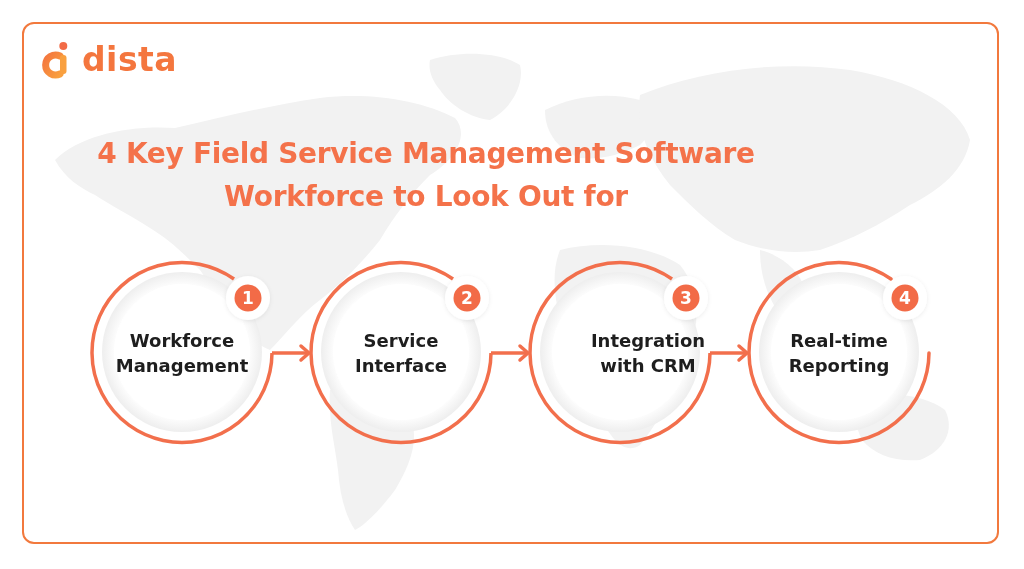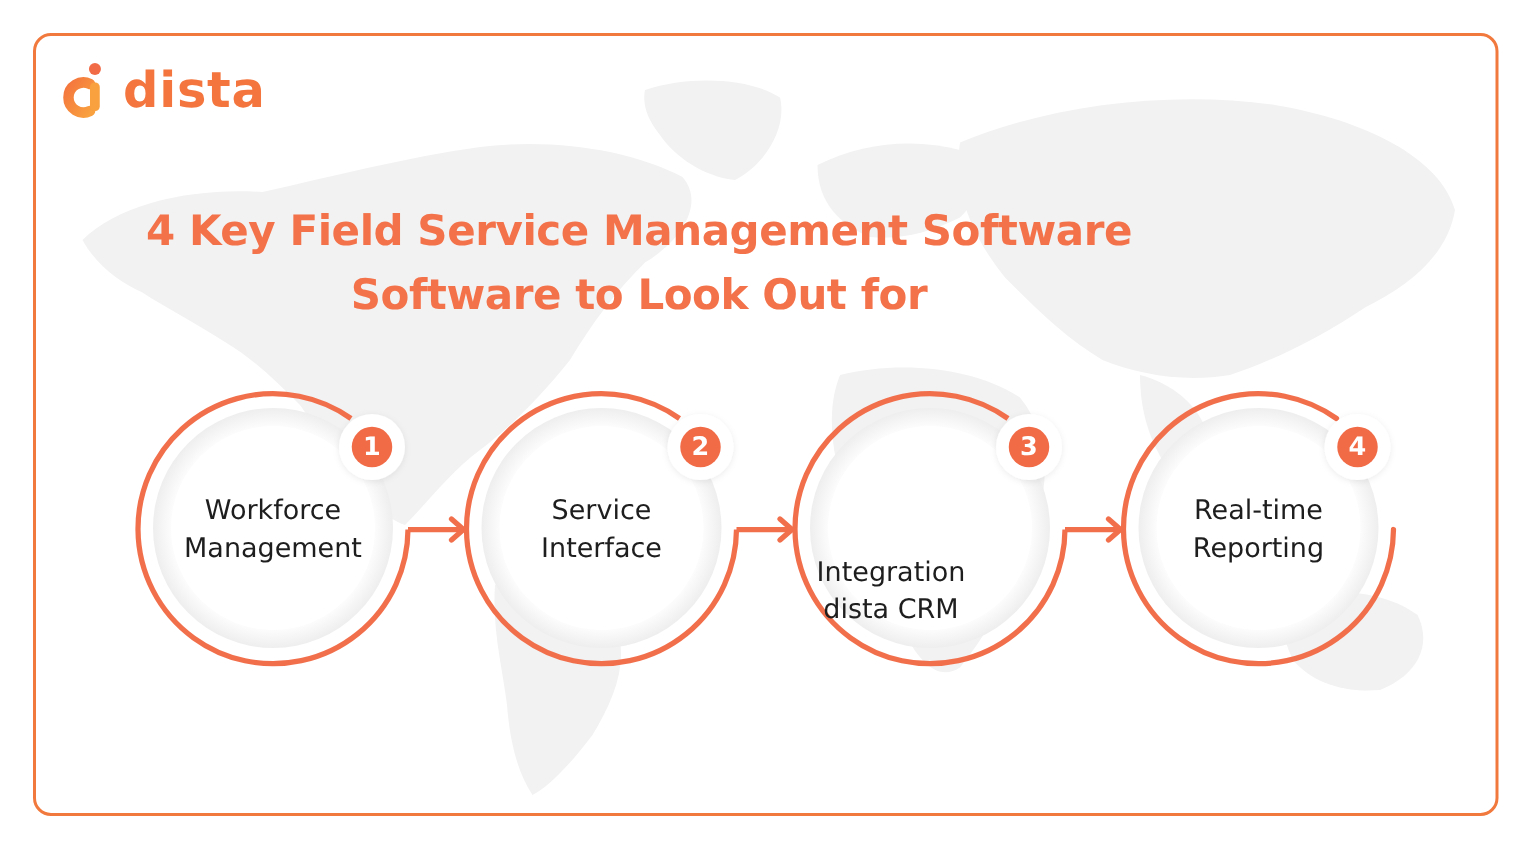--- a/index.html
+++ b/index.html
@@ -28,20 +28,21 @@
     position: absolute; left: 0; width: 852px; top: 132px;
     text-align: center; color: #f4724a; font-weight: bold;
     font-family: "DejaVu Sans", sans-serif;
     font-size: 28px; line-height: 43px; letter-spacing: -0.3px;
   }
   .diagram { position: absolute; left: 0; top: 0; width: 1024px; height: 569px; }
   .step-label {
     position: absolute; width: 170px; text-align: center;
     font-family: "DejaVu Sans", sans-serif; font-size: 18px; line-height: 25px;
     color: #1e1e1e;
+    font-weight: bold;
   }
   .badge-num {
     position: absolute; width: 26px; height: 26px; line-height: 26px;
     text-align: center; color: #ffffff; font-weight: bold; font-size: 17px;
     font-family: "DejaVu Sans", sans-serif;
   }
 </style>
 </head>
 <body>
 
@@ -78,21 +79,21 @@
     </defs>
     <path d="M20,16 A10,10 0 1,0 20,34" fill="none" stroke="url(#lg)" stroke-width="7" stroke-linecap="round"></path>
     <rect x="20" y="15" width="6.5" height="19" rx="3" fill="#f9a03f"></rect>
     <circle cx="23.3" cy="6" r="4" fill="#f26b47"></circle>
   </svg>
   <span class="logo-text">dista</span>
 </div>
 
 <div class="title">
   <div>4 Key Field Service Management Software</div>
-  <div>Software to Look Out for</div>
+  <div>Workforce to Look Out for</div>
 </div>
 
 <svg class="diagram" viewBox="0 0 1024 569">
   <defs>
     <radialGradient id="inner" cx="0.5" cy="0.5" r="0.5">
       <stop offset="0.82" stop-color="#ffffff"></stop>
       <stop offset="1" stop-color="#eeeeee"></stop>
     </radialGradient>
     <filter id="sh" x="-30%" y="-30%" width="160%" height="160%">
       <feDropShadow dx="0" dy="1" stdDeviation="2" flood-color="#000" flood-opacity="0.08"></feDropShadow>
@@ -150,20 +151,20 @@
 <div class="badge-num" style="left:892px; top:285px;">4</div>
 
 <div class="step-label" style="left:97px; top:328px;">
   <div>Workforce</div>
   <div>Management</div>
 </div>
 <div class="step-label" style="left:316px; top:328px;">
   <div>Service</div>
   <div>Interface</div>
 </div>
-<div class="step-label" style="left:509px; top:328px;margin-top:41px;">
+<div class="step-label" style="left:563px; top:328px;">
   <div>Integration</div>
-  <div>dista CRM</div>
+  <div>with CRM</div>
 </div>
 <div class="step-label" style="left:754px; top:328px;">
   <div>Real-time</div>
   <div>Reporting</div>
 </div>
 
 </body></html>

